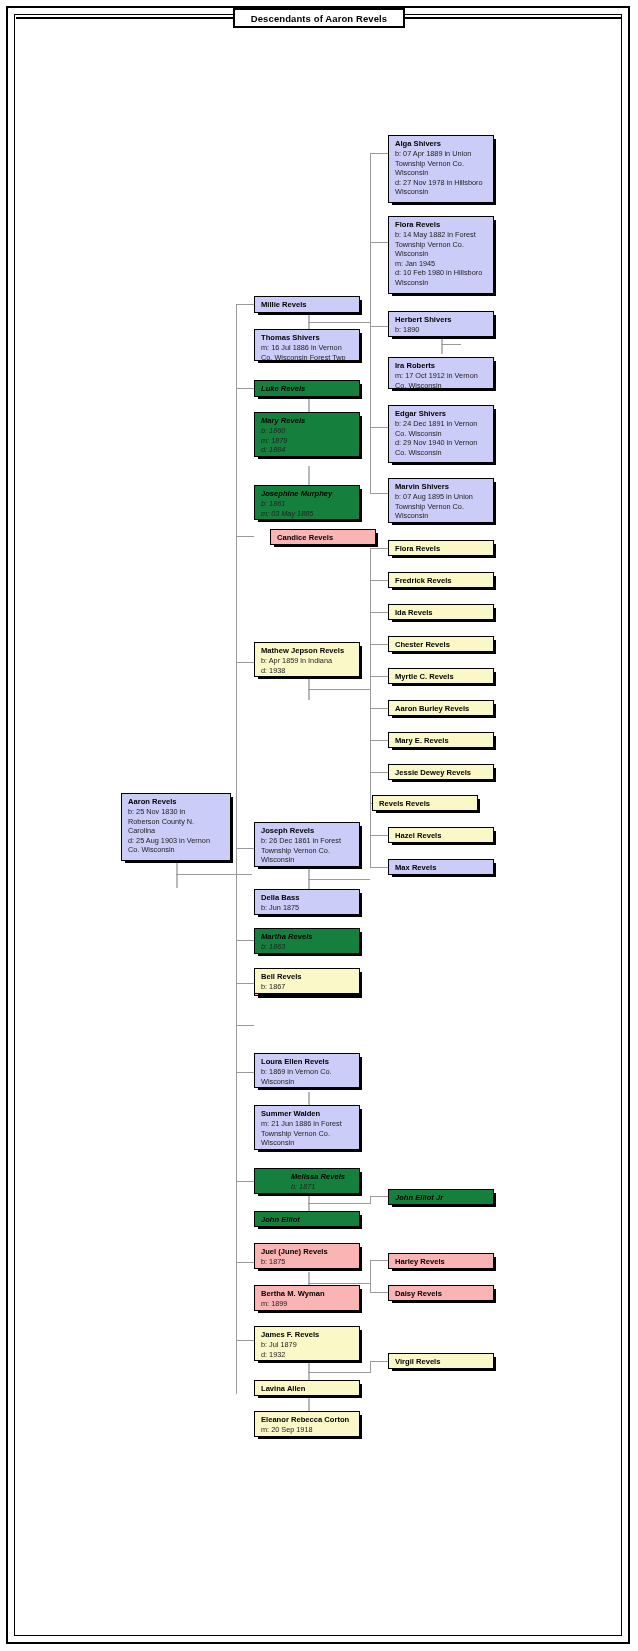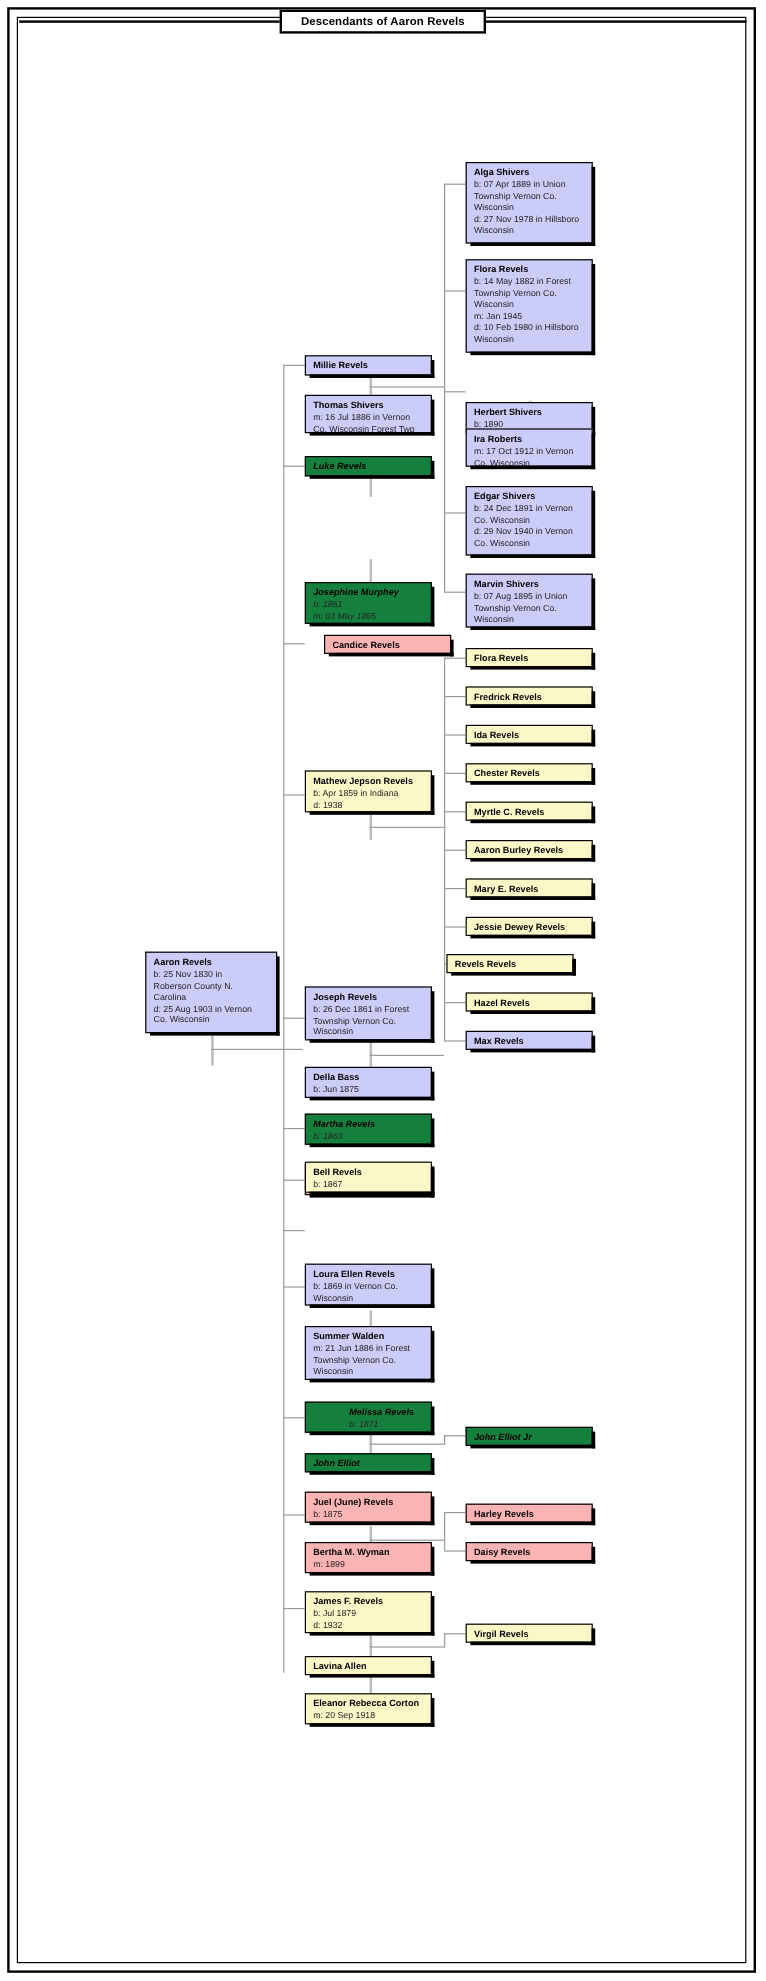--- a/index.html
+++ b/index.html
@@ -130,21 +130,21 @@
   <div class="nb purple" style="left:388px;top:216px;width:106px;height:78px;">
     <div class="nm">Flora Revels</div>
     <div class="dt">b: 14 May 1882 in Forest</div>
     <div class="dt">Township Vernon Co.</div>
     <div class="dt">Wisconsin</div>
     <div class="dt">m: Jan 1945</div>
     <div class="dt">d: 10 Feb 1980 in Hillsboro</div>
     <div class="dt">Wisconsin</div>
   </div>
 
-  <div class="nb purple" style="left:388px;top:311px;width:106px;height:26px;margin-top:24px;">
+  <div class="nb purple" style="left:388px;top:311px;width:106px;height:26px;">
     <div class="nm">Herbert Shivers</div>
     <div class="dt">b: 1890</div>
   </div>
 
   <div class="nb purple" style="left:388px;top:357px;width:106px;height:32px;">
     <div class="nm">Ira Roberts</div>
     <div class="dt">m: 17 Oct 1912 in Vernon</div>
     <div class="dt">Co. Wisconsin</div>
   </div>
 
@@ -170,20 +170,26 @@
   <div class="nb purple" style="left:254px;top:329px;width:106px;height:32px;">
     <div class="nm">Thomas Shivers</div>
     <div class="dt">m: 16 Jul 1886 in Vernon</div>
     <div class="dt">Co. Wisconsin Forest Twp</div>
   </div>
 
   <div class="nb green" style="left:254px;top:380px;width:106px;height:17px;">
     <div class="nm">Luke Revels</div>
   </div>
 
+  <div class="nb green" style="left:254px;top:412px;width:106px;height:45px;">
+    <div class="nm">Mary Revels</div>
+    <div class="dt">b: 1860</div>
+    <div class="dt">m: 1879</div>
+    <div class="dt">d: 1884</div>
+  </div>
 
   <div class="nb green" style="left:254px;top:485px;width:106px;height:35px;">
     <div class="nm">Josephine Murphey</div>
     <div class="dt">b: 1861</div>
     <div class="dt">m: 03 May 1885</div>
   </div>
 
   <div class="nb pink" style="left:270px;top:529px;width:106px;height:16px;">
     <div class="nm">Candice Revels</div>
   </div>

